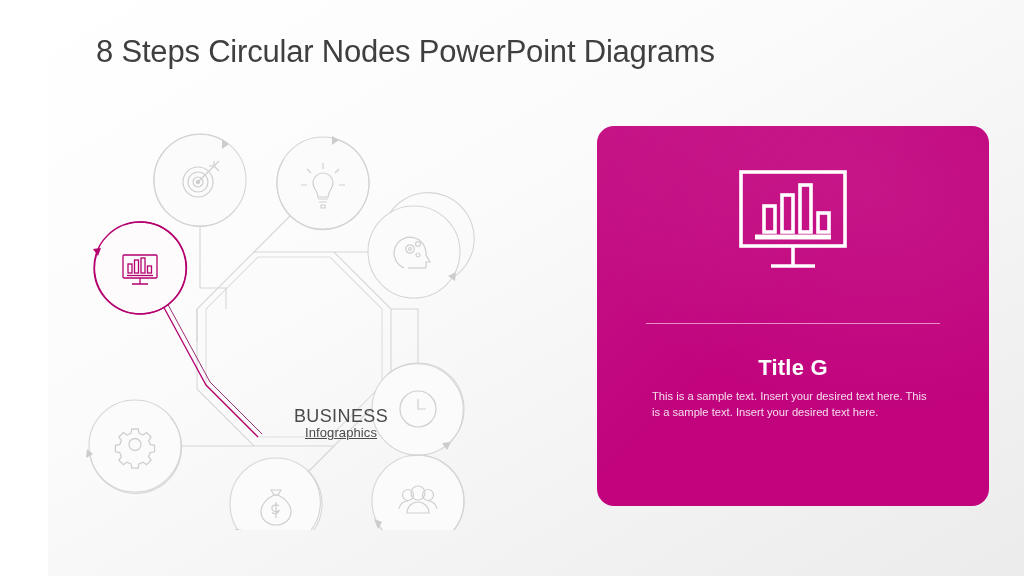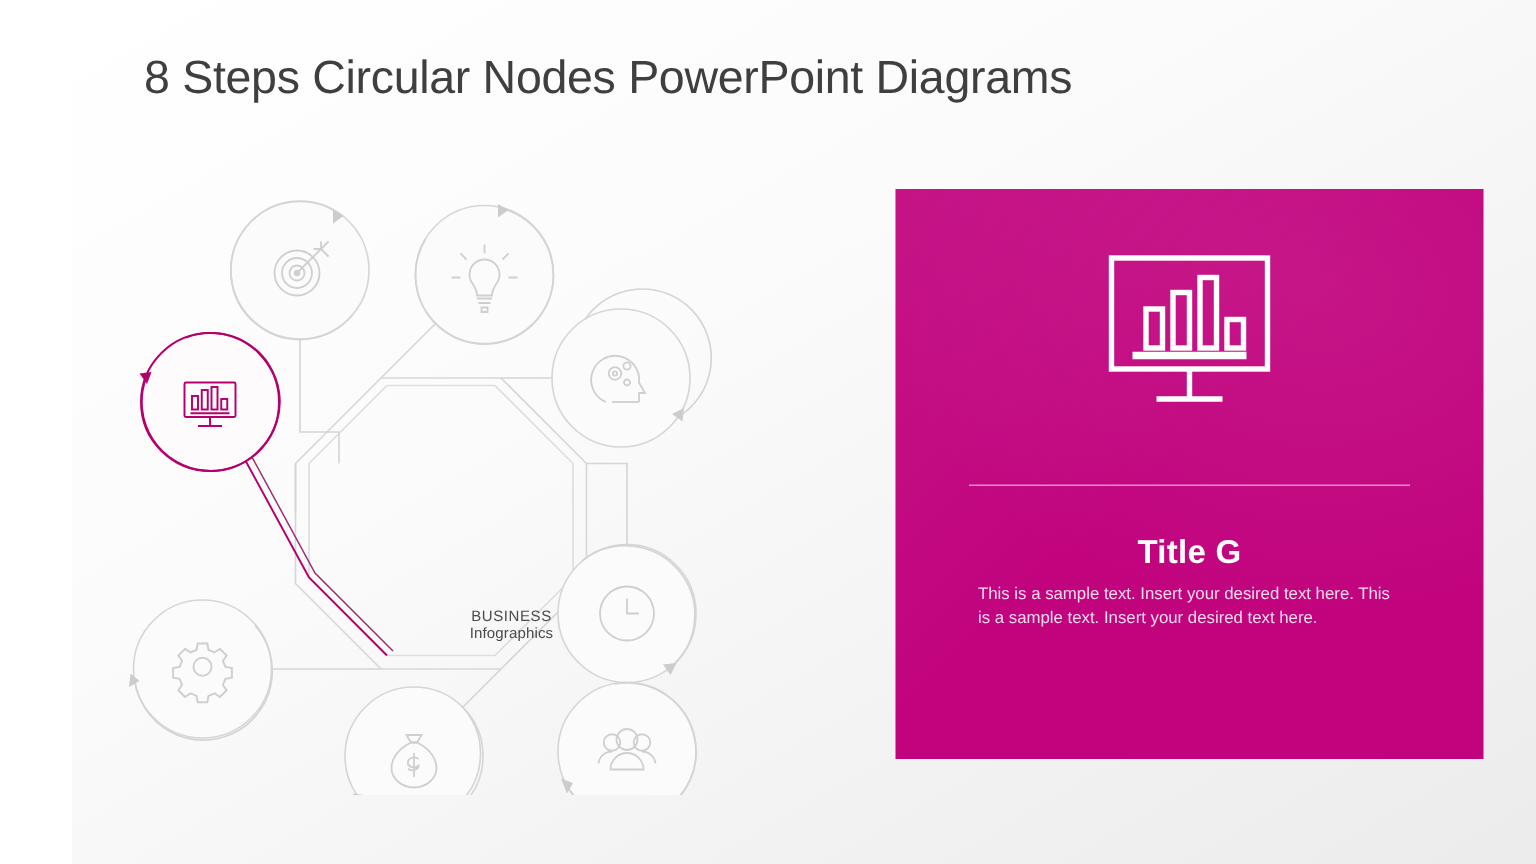--- a/index.html
+++ b/index.html
@@ -46,38 +46,40 @@
     position: absolute;
     left: 195px;
     top: 296px;
     width: 160px;
     text-align: center;
     line-height: 1.12;
     pointer-events: none;
   }
   #center-label .l1 {
     display: block;
-    font-size: 10px;
+    font-size: 18px;
     color: #4a4a4a;
     letter-spacing: 0.4px;
   }
   #center-label .l2 {
     display: block;
-    font-size: 10px;
+    font-size: 13px;
     color: #4a4a4a;
     letter-spacing: 0.1px;
+    text-decoration: underline;
   }
   #content-panel {
     position: absolute;
     left: 549px;
     top: 126px;
     width: 392px;
     height: 380px;
     background: #c1037e;
     overflow: hidden;
+    border-radius: 17px;
   }
   #panel-sheen {
     position: absolute;
     inset: 0;
     background:
       linear-gradient(135deg, rgba(255,255,255,0.065) 0%, rgba(255,255,255,0.0) 48%),
       radial-gradient(120% 95% at 72% 18%, rgba(255,255,255,0.07) 0%, rgba(255,255,255,0) 62%);
     pointer-events: none;
   }
   #panel-icon {

